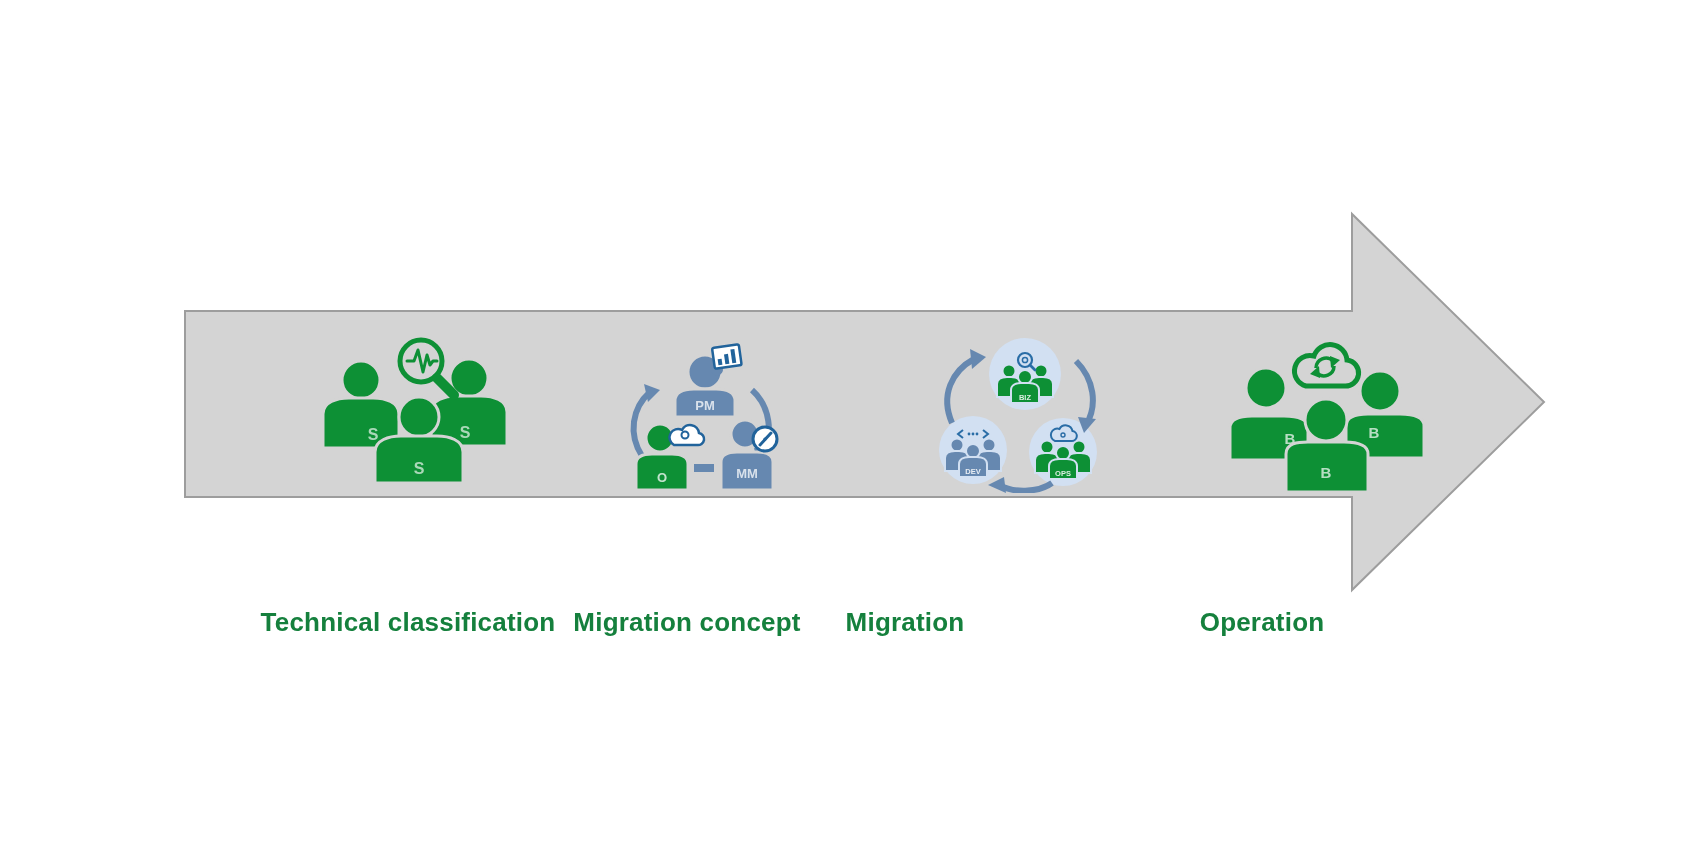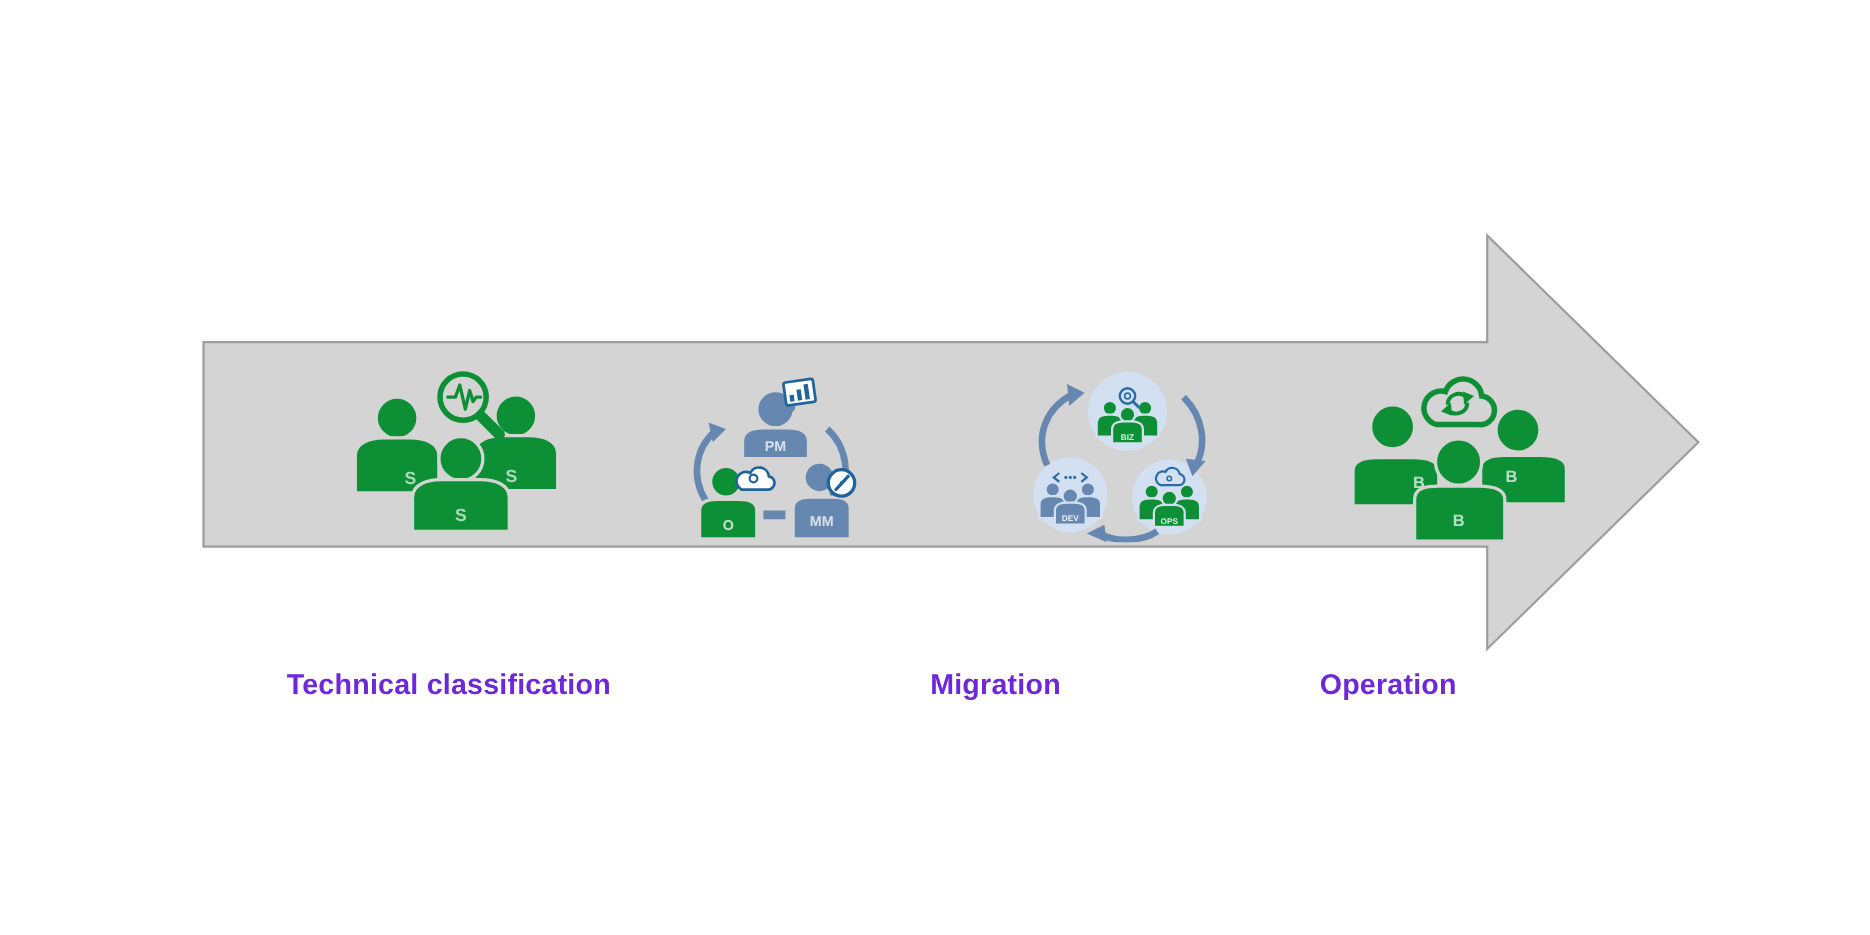--- a/index.html
+++ b/index.html
@@ -4,21 +4,21 @@
 <style>
   html,body { margin:0; padding:0; background:#ffffff; }
   .canvas {
     position:relative; width:1700px; height:850px; background:#ffffff;
     font-family:"Liberation Sans", sans-serif; overflow:hidden;
   }
   .arrow-svg { position:absolute; left:0; top:0; }
   .icon { position:absolute; }
   .stage-label {
     position:absolute; top:607px; transform:translateX(-50%);
-    font-weight:bold; font-size:26px; color:#6d28d9; white-space:nowrap;
+    font-weight:bold; font-size:26px; color:#15803d; white-space:nowrap;
     letter-spacing:0.2px;
   }
   .lbl-1 { left:408px; }
   .lbl-2 { left:687px; }
   .lbl-3 { left:905px; }
   .lbl-4 { left:1230px;margin-left:32px; }
   svg text { font-family:"Liberation Sans", sans-serif; font-weight:bold; }
 </style>
 </head>
 <body>
@@ -178,16 +178,17 @@
       <text x="146" y="102" font-size="15" fill="#ffffff" opacity="0.7" text-anchor="middle">B</text>
     </g>
     <g>
       <circle cx="98" cy="84" r="21" fill="#0d9035" stroke="#d4d4d4" stroke-width="3"></circle>
       <path d="M58,156 L58,118 C58,107 70,106 80,106 L116,106 C126,106 140,107 140,118 L140,156 Z" fill="#0d9035" stroke="#d4d4d4" stroke-width="3"></path>
       <text x="98" y="142" font-size="15" fill="#ffffff" opacity="0.7" text-anchor="middle">B</text>
     </g>
   </svg>
 
   <div class="stage-label lbl-1">Technical classification</div>
+  <div class="stage-label lbl-2">Migration concept</div>
   <div class="stage-label lbl-3">Migration</div>
   <div class="stage-label lbl-4">Operation</div>
 
 </div>
 
 </body></html>

